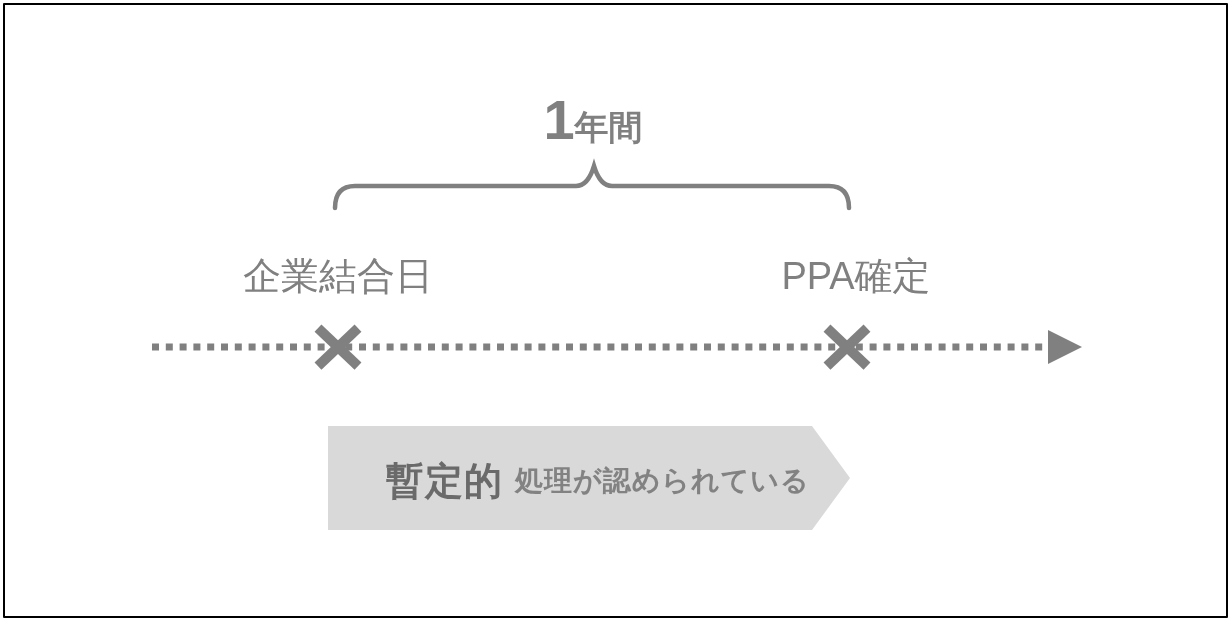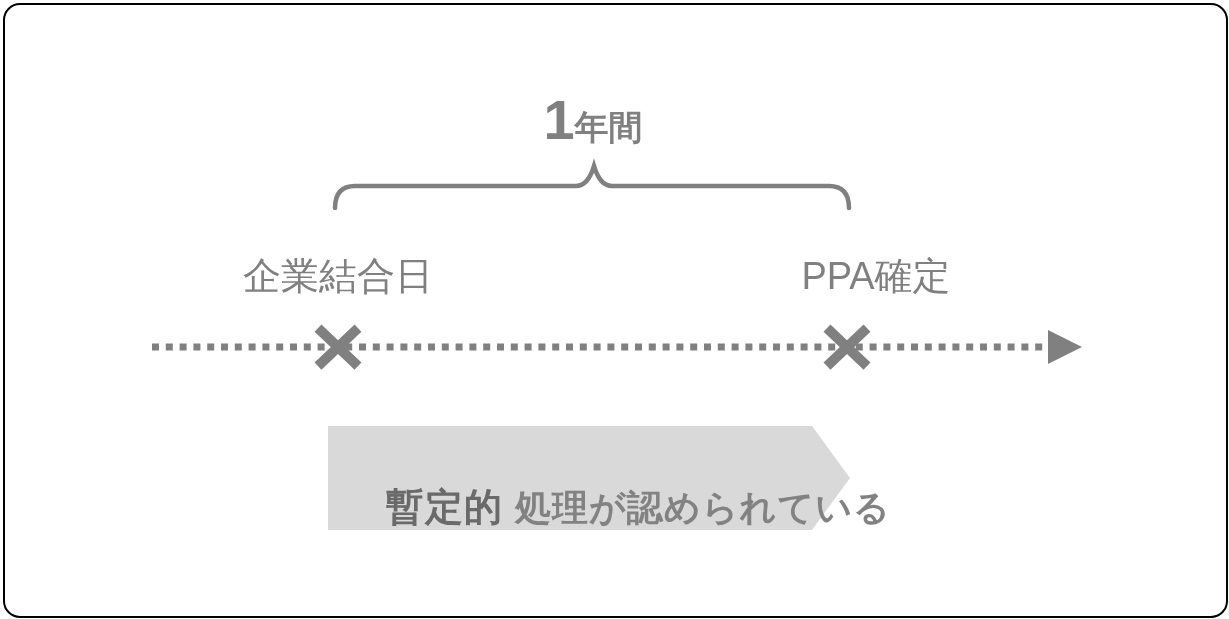--- a/index.html
+++ b/index.html
@@ -8,21 +8,21 @@
     background: #ffffff;
     font-family: "Liberation Sans", "DejaVu Sans", sans-serif;
   }
   .frame {
     position: absolute;
     left: 3px;
     top: 3px;
     width: 1221px;
     height: 611px;
     border: 2px solid var(--border, #000000);
-    border-radius: 17px;
+    border-radius: 1px;
     background: var(--background, #ffffff);
     overflow: hidden;
   }
   .layer {
     position: absolute;
     left: 0;
     top: 0;
     width: 1223px;
     height: 613px;
     pointer-events: none;
@@ -64,47 +64,47 @@
   .event-label {
     position: absolute;
     top: 246px;
     transform: translateX(-50%);
     font-size: 38px;
     font-weight: normal;
     color: var(--line, #808080);
     white-space: nowrap;
   }
   .event-label.start { left: 333px; }
-  .event-label.end   { left: 871px; }
+  .event-label.end   { left: 851px; }
 
   .banner-text {
     position: absolute;
     left: 369px;
     top: 424px;
     height: 104px;
     display: flex;
-    align-items: flex-end;
+    align-items: center;
     gap: 12px;
     white-space: nowrap;
   }
   .banner-text::before {
     
     content: "";
     display: inline-block;
     height: 66px;
     width: 0;
   }
   .banner-emph {
     font-size: 38px;
     font-weight: bold;
     color: var(--banner-emphasis, #6a6a6a);
     letter-spacing: 1px;
   }
   .banner-rest {
-    font-size: 36px;
+    font-size: 28px;
     font-weight: bold;
     color: var(--banner-text, #828282);
     letter-spacing: 1px;
   }
 </style>
 </head>
 <body>
 
 <div class="frame">
 

